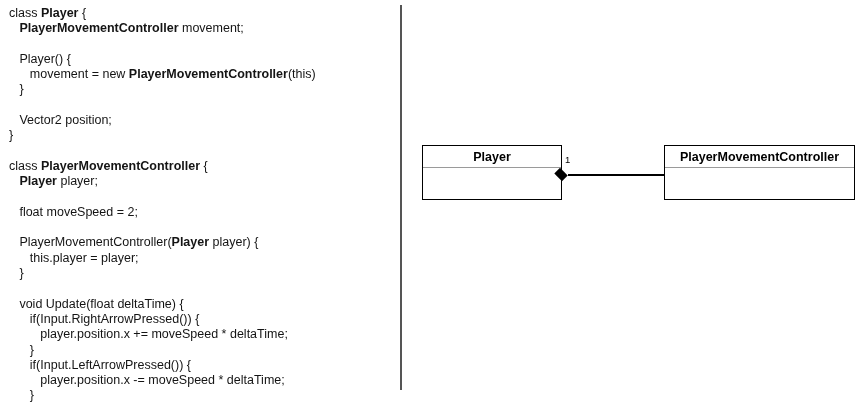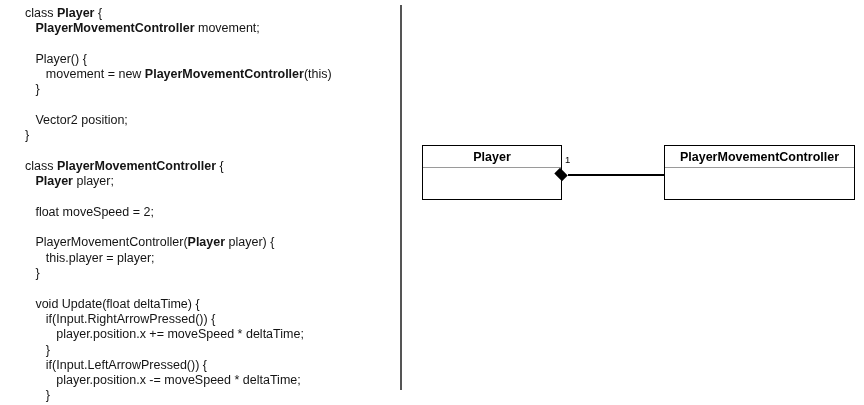--- a/index.html
+++ b/index.html
@@ -12,21 +12,21 @@
     height: 405px;
     position: relative;
     overflow: hidden;
     font-family: "Liberation Sans", sans-serif;
     color: #1a1a1a;
   }
 
   
   #code-panel {
     position: absolute;
-    left: 16px;
+    left: 0;
     top: 0;
     width: 400px;
     height: 397px;
   }
   #code-listing {
     position: absolute;
     left: 9px;
     top: 6px;
     width: 385px;
     font-family: "Liberation Sans", sans-serif;

